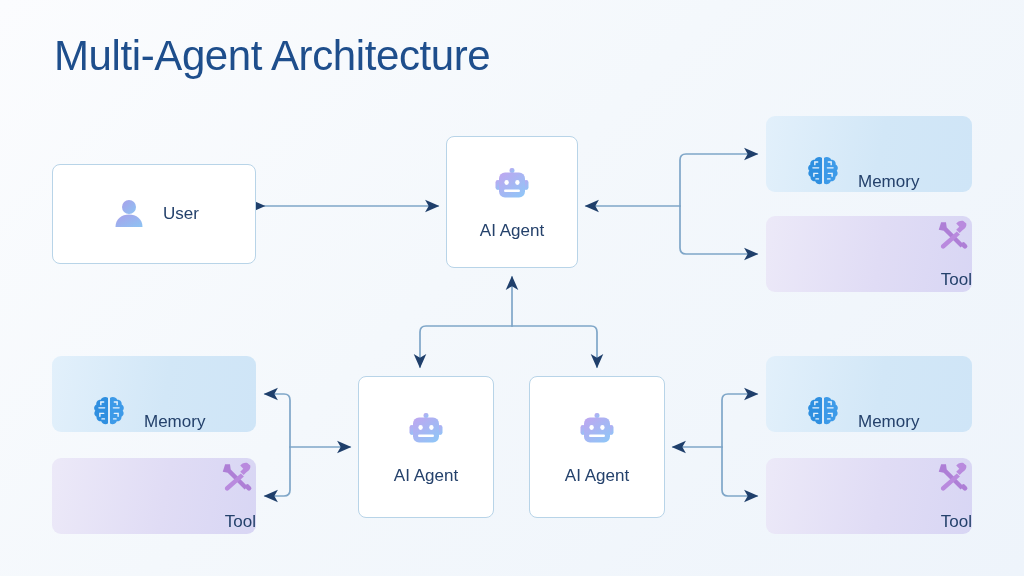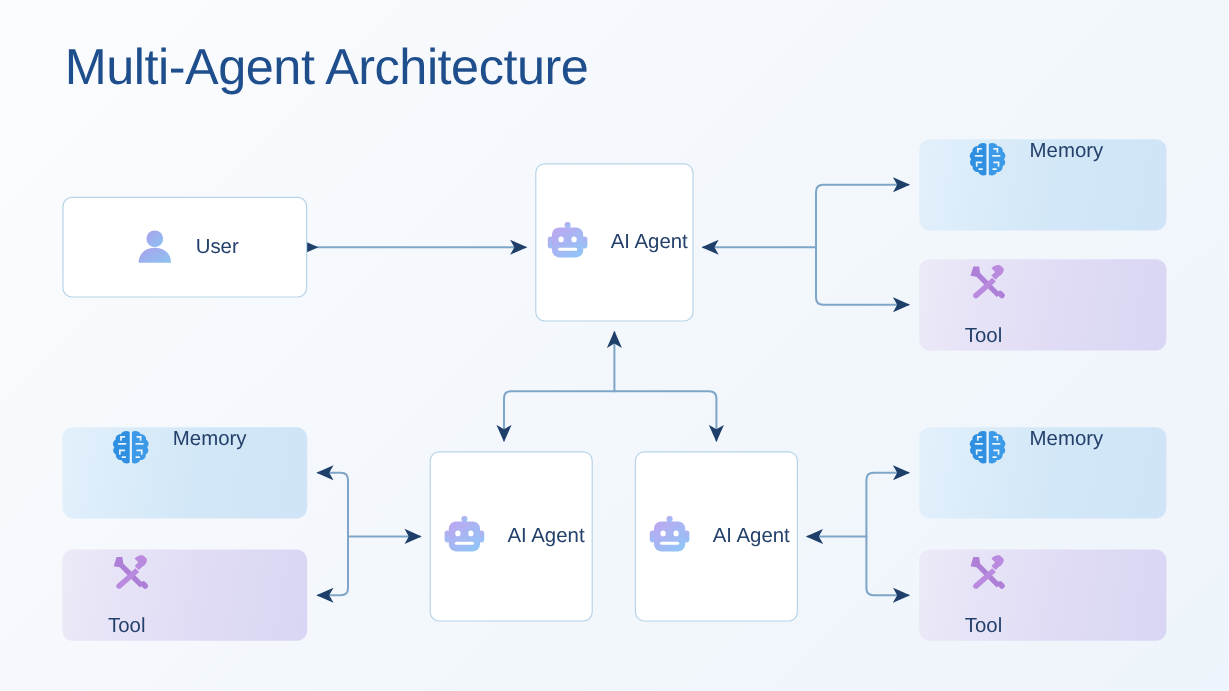--- a/index.html
+++ b/index.html
@@ -38,34 +38,34 @@
     border-radius: 8px;
     display: flex;
     align-items: center;
     justify-content: center;
   }
   .box.user {
     flex-direction: row;
     gap: 14px;
   }
   .box.agent {
-    flex-direction: row;
+    flex-direction: column;
     gap: 14px;
   }
   .box-label {
     color: #24416b;
     font-size: 17px;
     white-space: nowrap;
   }
 
   
   .pill {
     border-radius: 9px;
     display: flex;
-    align-items: flex-start;
+    align-items: flex-end;
     gap: 16px;
     padding-left: 38px;
   }
   .pill.memory { background: linear-gradient(100deg, #e2f0fb 0%, #d2e7f7 55%, #cfe5f7 100%); }
   .pill.tool   { background: linear-gradient(100deg, #ece9f8 0%, #e0dcf5 55%, #d8d6f4 100%); flex-direction: column; }
   .pill-label {
     color: #24416b;
     font-size: 17px;
     white-space: nowrap;
   }
@@ -110,21 +110,21 @@
       <line x1="290" y1="447" x2="350" y2="447" marker-end="url(#ah-r)"></line>
       <path d="M290,447 L290,400 Q290,394 284,394 L265,394" marker-end="url(#ah-l)"></path>
       <path d="M290,447 L290,490 Q290,496 284,496 L265,496" marker-end="url(#ah-l)"></path>
 
       <line x1="722" y1="447" x2="673" y2="447" marker-end="url(#ah-l)"></line>
       <path d="M722,447 L722,400 Q722,394 728,394 L757,394" marker-end="url(#ah-r)"></path>
       <path d="M722,447 L722,490 Q722,496 728,496 L757,496" marker-end="url(#ah-r)"></path>
     </g>
   </svg>
 
-  <div class="node box user" style="left:52px; top:164px; width:204px; height:84px;">
+  <div class="node box user" style="left:52px; top:164px; width:204px; height:100px;">
     <svg class="icon" width="40" height="40" viewBox="0 0 40 40">
       <defs>
         <linearGradient id="gUser" x1="0" y1="0" x2="1" y2="1">
           <stop offset="0%" stop-color="#a9a0ea"></stop>
             <stop offset="100%" stop-color="#8dc4f3"></stop>
         </linearGradient>
       </defs>
       <circle cx="20" cy="13" r="7" fill="url(#gUser)"></circle>
       <path d="M6.5,33 C6.5,24.8 12.8,20.5 20,20.5 C27.2,20.5 33.5,24.8 33.5,33 Z" fill="url(#gUser)"></path>
     </svg>

